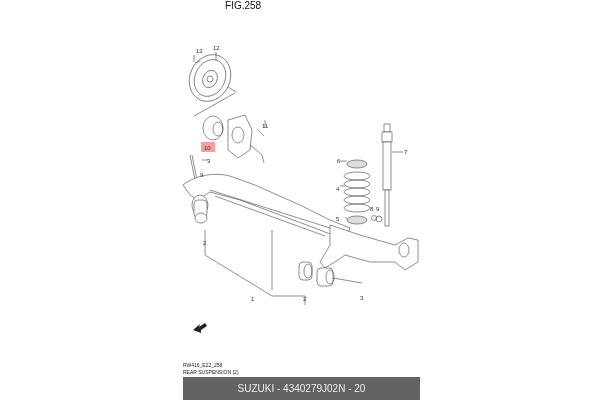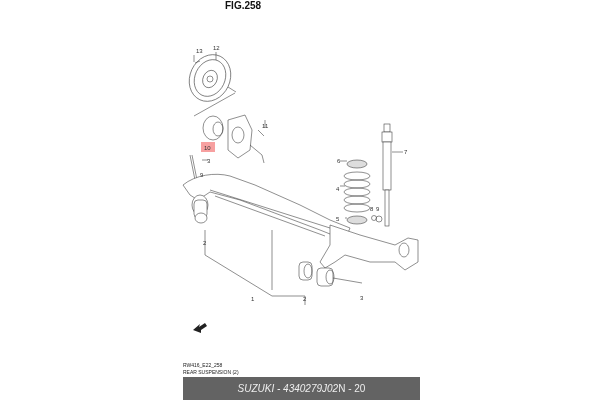--- a/index.html
+++ b/index.html
@@ -1,24 +1,24 @@
 <!DOCTYPE html>
 <html><head>
 <meta charset="utf-8">
 <style>
   html, body { margin: 0; padding: 0; }
   body { width: 600px; height: 400px; background: #ffffff; position: relative; overflow: hidden; font-family: "Liberation Sans", sans-serif; }
-  .fig-title { position: absolute; left: 181px; top: 0px; font-size: 10px; font-weight: bold; color: #111; letter-spacing: 0px; padding-left: 44px; }
+  .fig-title { position: absolute; left: 181px; top: 0px; font-size: 10px; font-weight: normal; color: #111; letter-spacing: 0px; padding-left: 44px; }
   .diagram { position: absolute; left: 170px; top: 20px; width: 260px; height: 330px; }
   .callout { font-family: "Liberation Sans", sans-serif; font-size: 6px; fill: #333; }
   .caption { position: absolute; left: 183px; font-size: 5px; color: #222; }
   .caption.code { top: 362px; }
   .caption.name { top: 369px; }
   .banner { position: absolute; left: 183px; top: 377px; width: 237px; height: 23px; background: #636363; color: #eeeeee; display: flex; align-items: center; justify-content: center; font-size: 10px; }
-  .banner .part { margin-right: 0; font-style: italic; }
+  .banner .part { margin-right: 0; }
   .hl { fill: #f7a0a0; }
 </style>
 </head>
 <body>
 
 <div class="fig-title">FIG.258</div>
 
 <svg class="diagram" viewBox="170 20 260 330" width="260" height="330">
   <g stroke="#444" stroke-width="0.6" fill="none">
 

